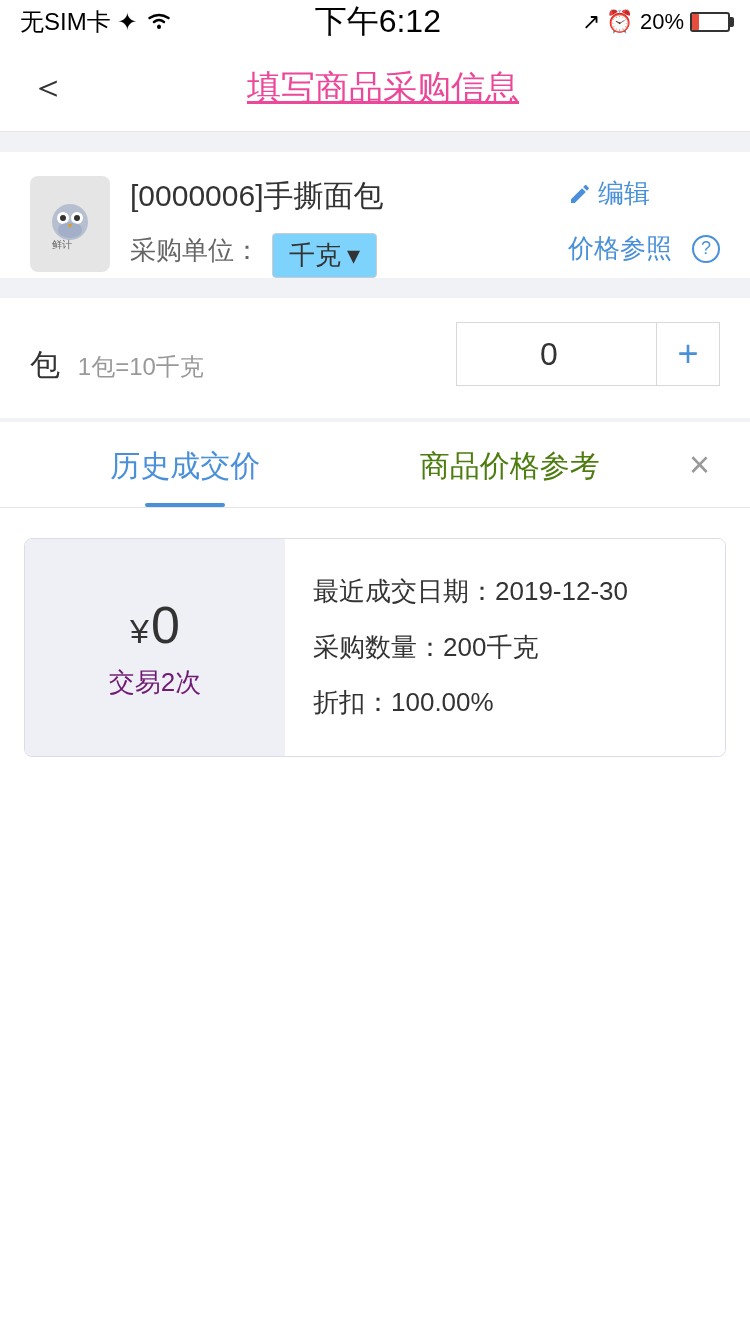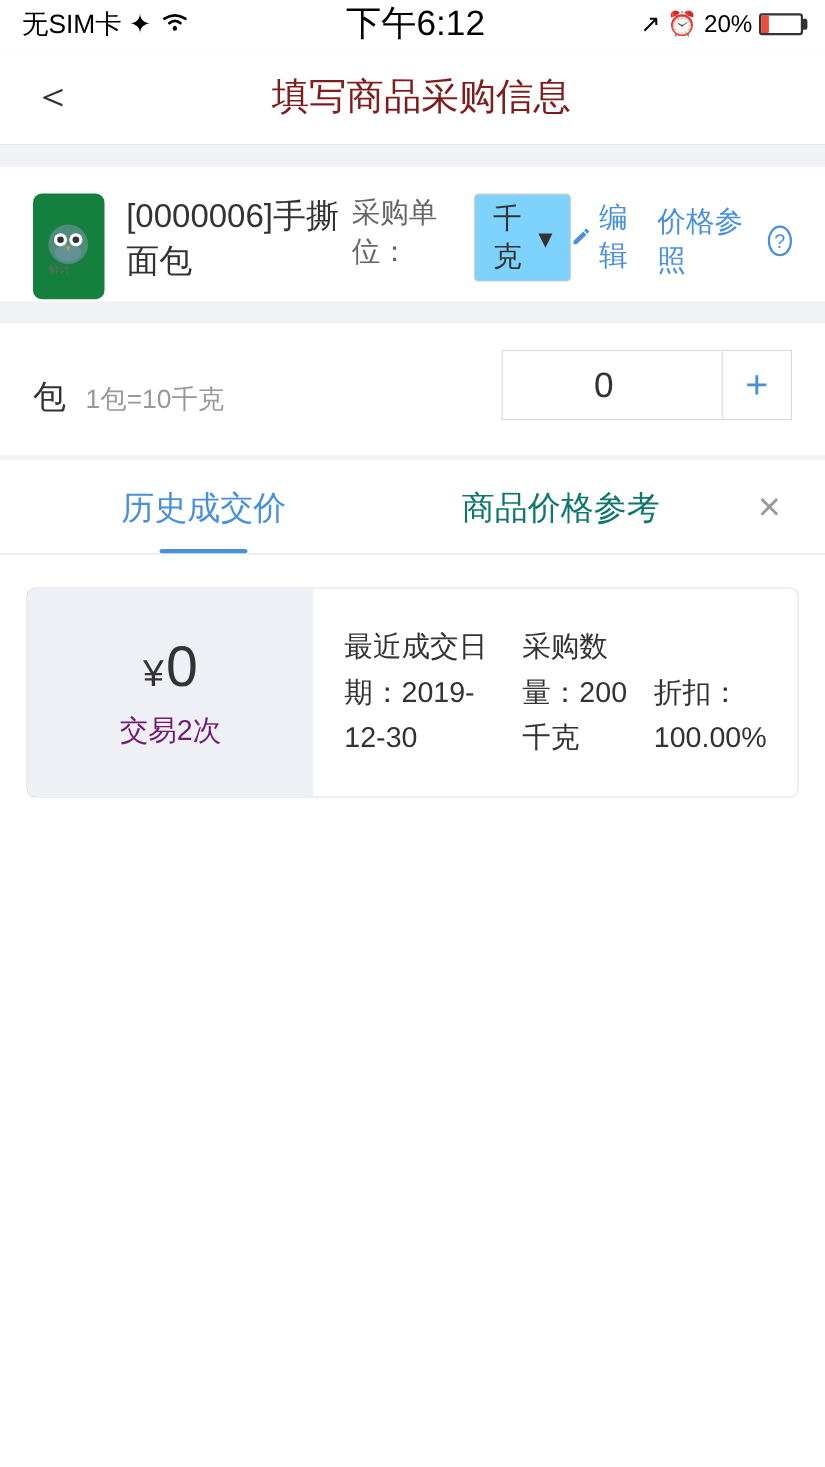--- a/index.html
+++ b/index.html
@@ -56,21 +56,22 @@
       font-size: 36px;
       color: #333;
       cursor: pointer;
       margin-right: 20px;
     }
     .nav-title {
       flex: 1;
       text-align: center;
       font-size: 34px;
       font-weight: 500;
-      color: #7f1d1d;
+      color: #ec4899;
+      text-decoration: underline;
     }
     .nav-placeholder { width: 40px; }
 
     
     .product-section {
       background: #fff;
       padding: 24px 30px;
       margin-top: 20px;
     }
     .product-header {
@@ -79,30 +80,30 @@
       justify-content: space-between;
     }
     .product-left {
       display: flex;
       align-items: flex-start;
       gap: 20px;
     }
     .product-thumbnail {
       width: 80px;
       height: 96px;
-      background: #15803d;
+      background: #e5e5e5;
       border-radius: 8px;
       display: flex;
       align-items: center;
       justify-content: center;
       overflow: hidden;
     }
     .product-info {
       display: flex;
-      flex-direction: row;
+      flex-direction: column;
       justify-content: center;
     }
     .product-name {
       font-size: 30px;
       color: #333;
       font-weight: 500;
       margin-bottom: 16px;
     }
     .unit-row {
       display: flex;
@@ -132,22 +133,22 @@
     .price-ref {
       color: #4a90d9;
       font-size: 26px;
       display: flex;
       align-items: center;
       gap: 20px;
       margin-top: 8px;
     }
     .product-right {
       display: flex;
-      flex-direction: row;
-      align-items: center;
+      flex-direction: column;
+      align-items: flex-start;
       gap: 12px;
     }
 
     
     .divider-gray {
       height: 20px;
       background: #f0f2f5;
       margin: 0 -30px;
       width: calc(100% + 60px);
     }
@@ -201,21 +202,21 @@
       align-items: center;
       border-bottom: 1px solid #e5e5e5;
       padding: 0 30px;
       gap: 14px;
     }
     .tab-item {
       flex: 1;
       text-align: center;
       padding: 24px 0 20px;
       font-size: 30px;
-      color: #0f766e;
+      color: #4d7c0f;
       cursor: pointer;
       position: relative;
     }
     .tab-item.active {
       color: #4a90d9;
     }
     .tab-item.active::after {
       content: '';
       position: absolute;
       bottom: 0;
@@ -262,25 +263,24 @@
     }
     .price-trade-count {
       font-size: 26px;
       color: #701a75;
       margin-top: 10px;
     }
     .price-right-panel {
       flex: 1;
       padding: 32px 28px;
       display: flex;
-      flex-direction: row;
+      flex-direction: column;
       justify-content: center;
       gap: 14px;
       background: #fff;
-      align-items: flex-end;
     }
     .price-detail-row {
       font-size: 26px;
       color: #333;
       line-height: 1.6;
     }
 
     
     .white-body {
       background: #fff;

